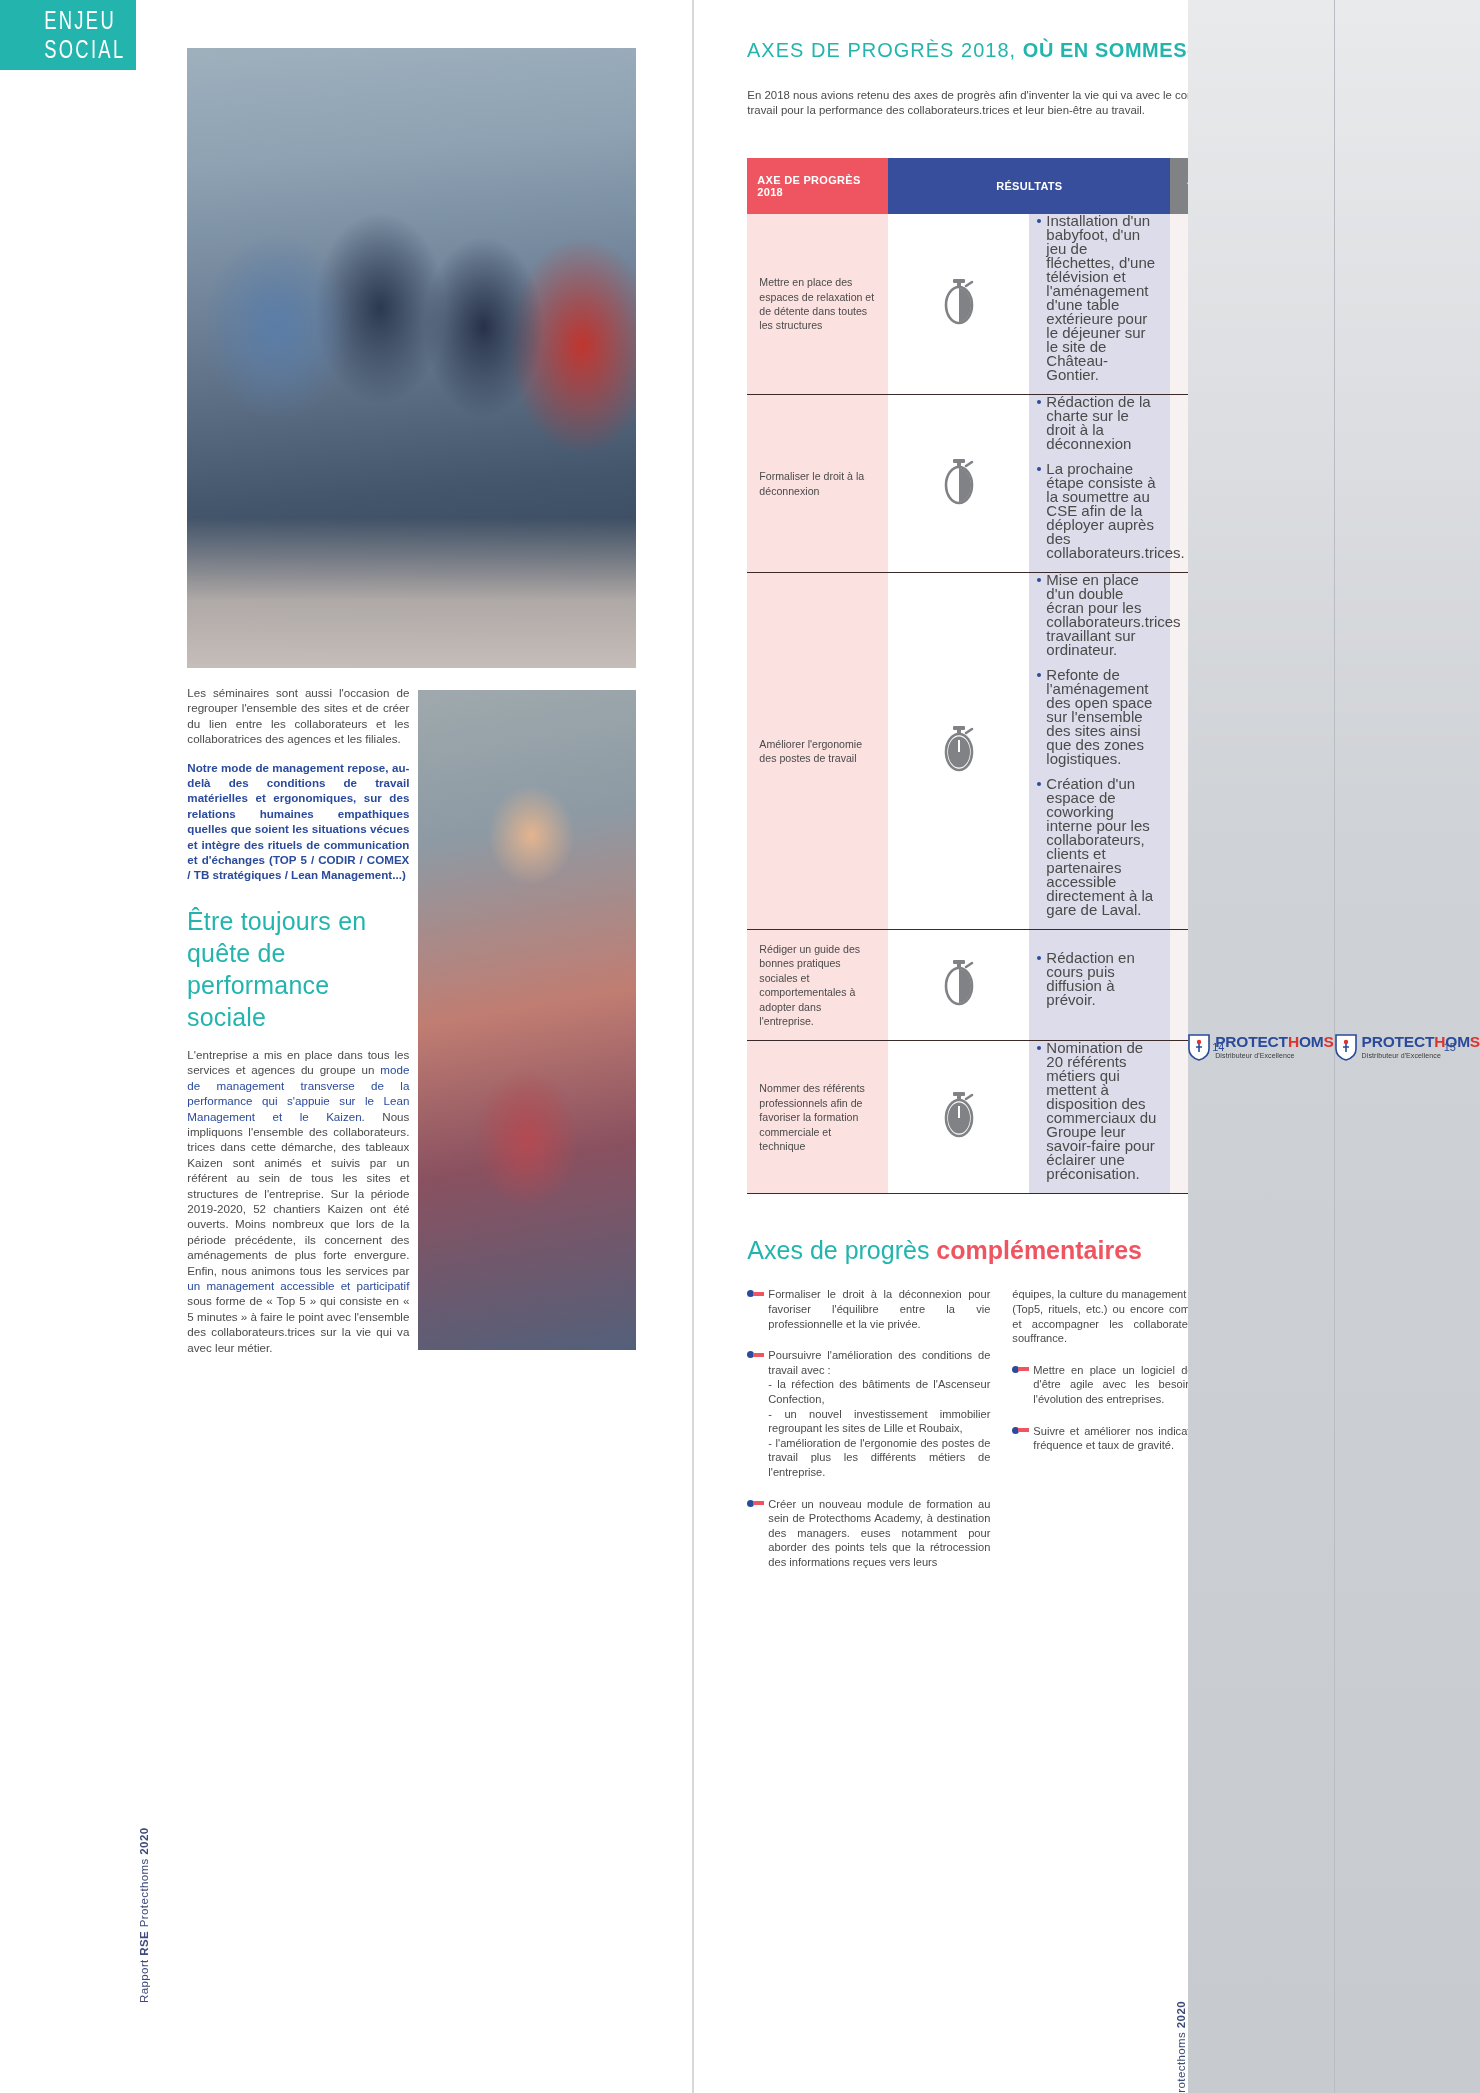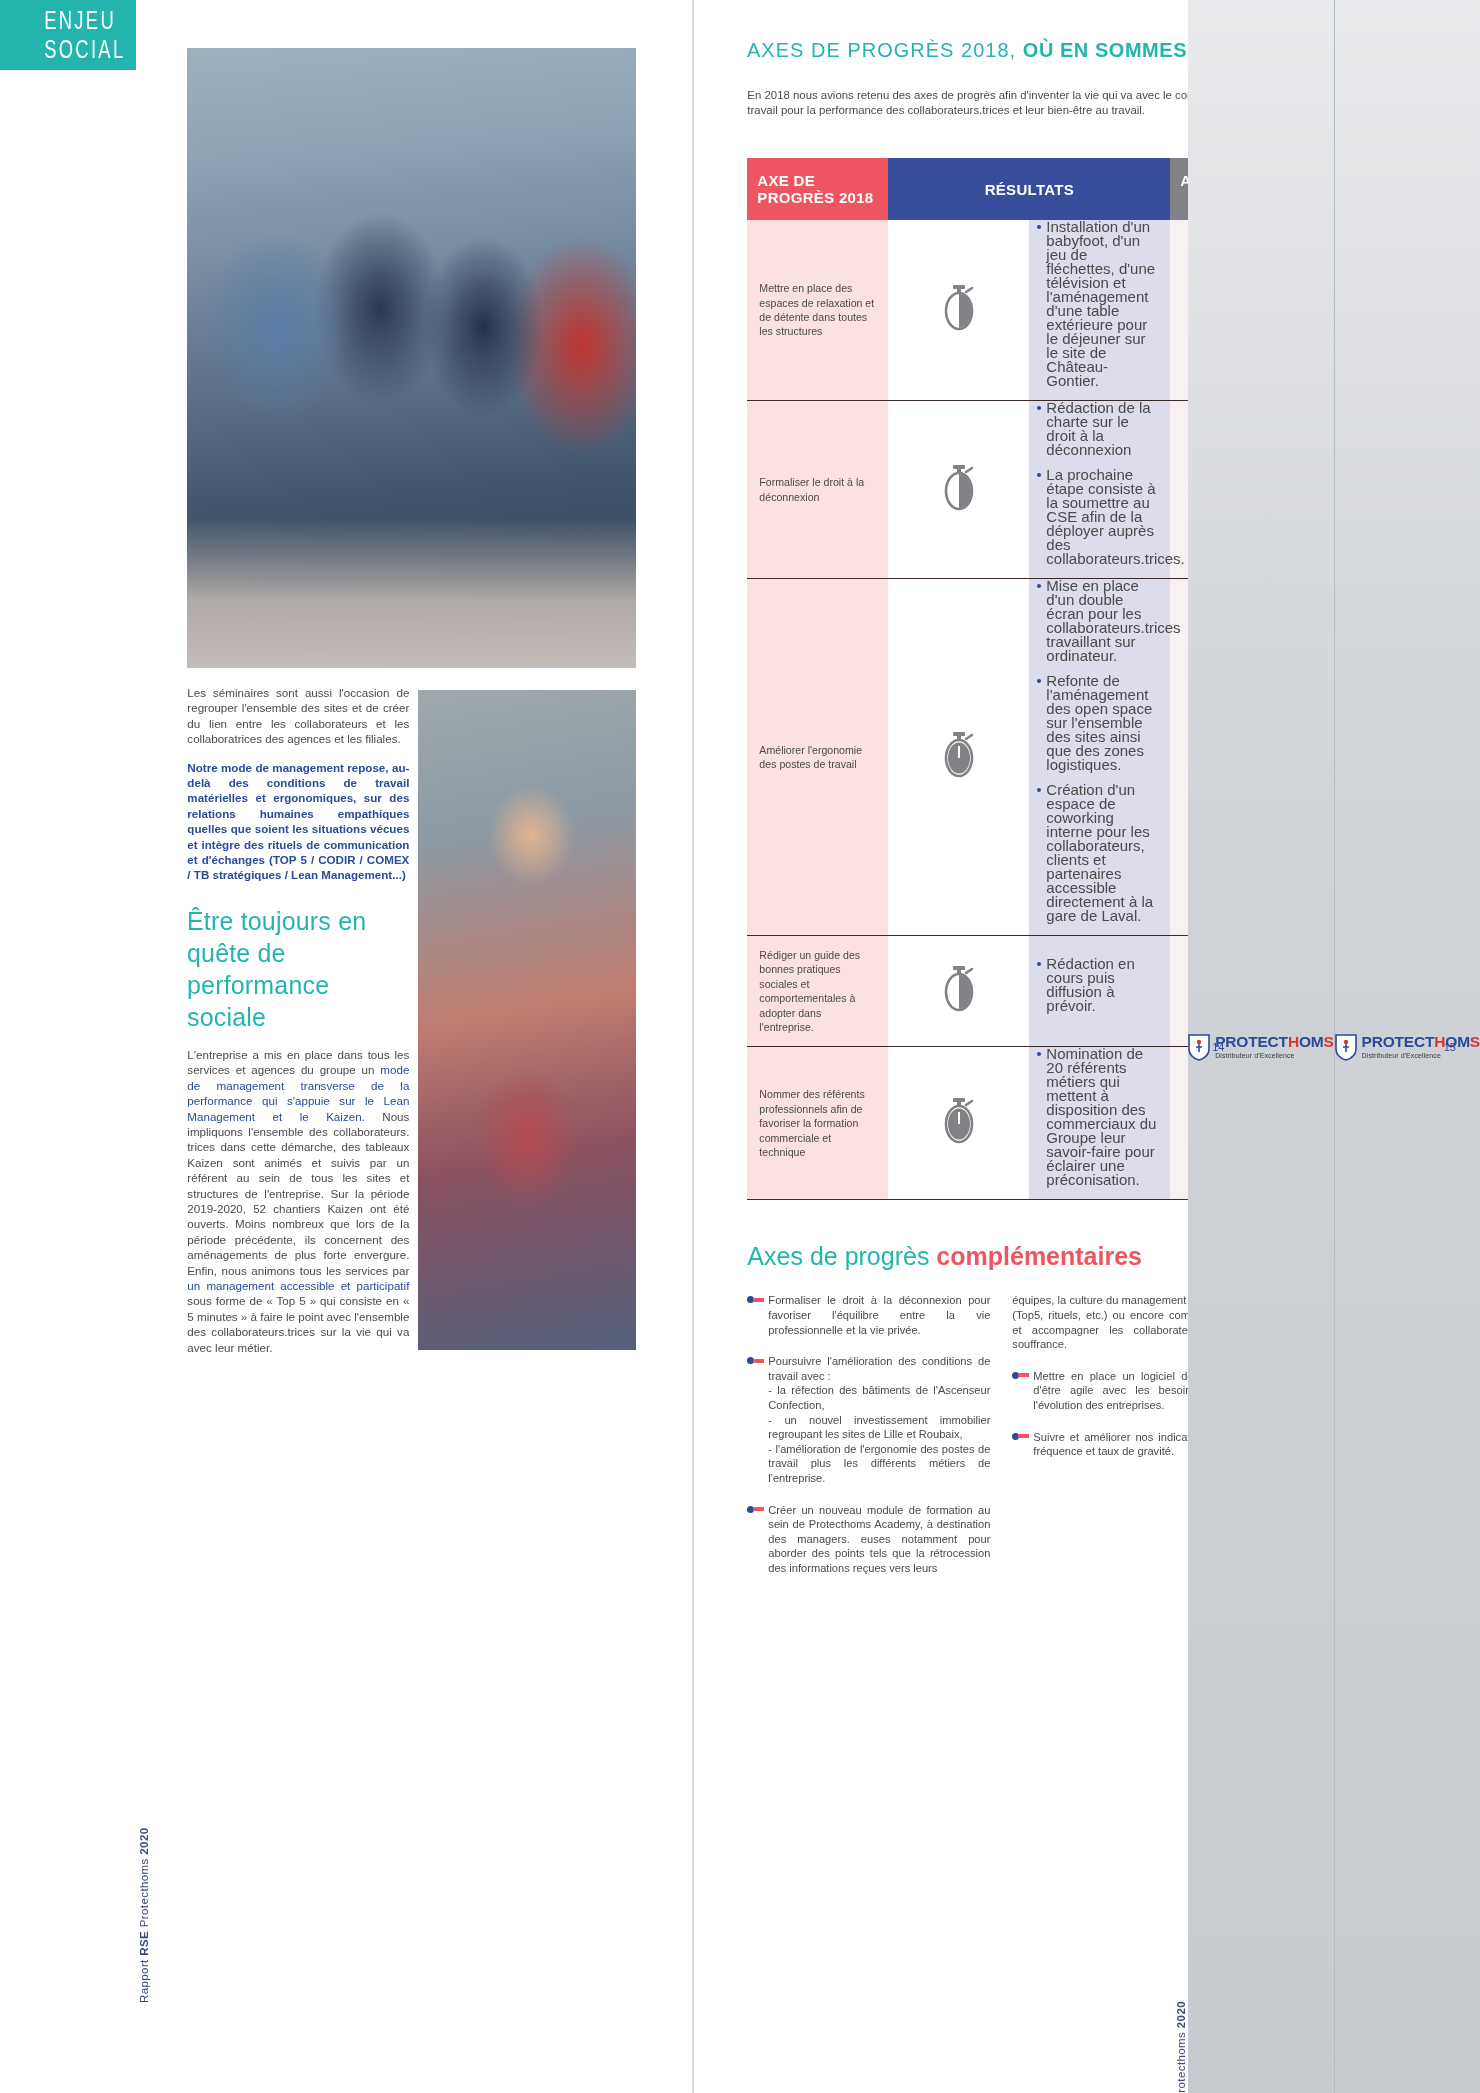--- a/index.html
+++ b/index.html
@@ -85,21 +85,21 @@
     font-size: 21px; color: #23b5ad; letter-spacing: 1.1px; font-weight: 400;
     margin-bottom: 26px; white-space: nowrap;
     transform: scaleX(.95); transform-origin: left;
   }
   .h1-teal b { font-weight: 700; letter-spacing: .6px; }
   .intro { font-size: 11.4px; line-height: 15px; color: #4a4a4a; margin-bottom: 40px; }
 
   
   table.axes { width: 100%; border-collapse: collapse; table-layout: fixed; }
   table.axes th {
-    color: #fff; font-size: 15px; font-weight: 700; letter-spacing: .3px;
+    color: #fff; font-size: 11px; font-weight: 700; letter-spacing: .3px;
     padding: 14px 10px; vertical-align: middle; height: 56px;
   }
   th.c-axe { background: #ef5560; text-align: left; padding-left: 12px; width: 141px; }
   th.c-res { background: #36499a; background:#364e9b; text-align: center; }
   th.c-act { background: #808285; text-align: center; width: 85px; }
 
   table.axes td { vertical-align: middle; border-bottom: 1.6px solid #3a2a2a; }
   td.axe  { background: #fbe1df; color: #4a4a4a; font-size: 10.6px; line-height: 14.4px; padding: 12px; width: 141px; }
   td.icon { background: #ffffff; text-align: center; width: 56px; padding: 6px 2px; }
   td.res  { background: #dcdcea; color: #4a4a4a; font-size: 15px; line-height: 14px; padding: 0 12px 12px 8px; margin-left: 10px; }

